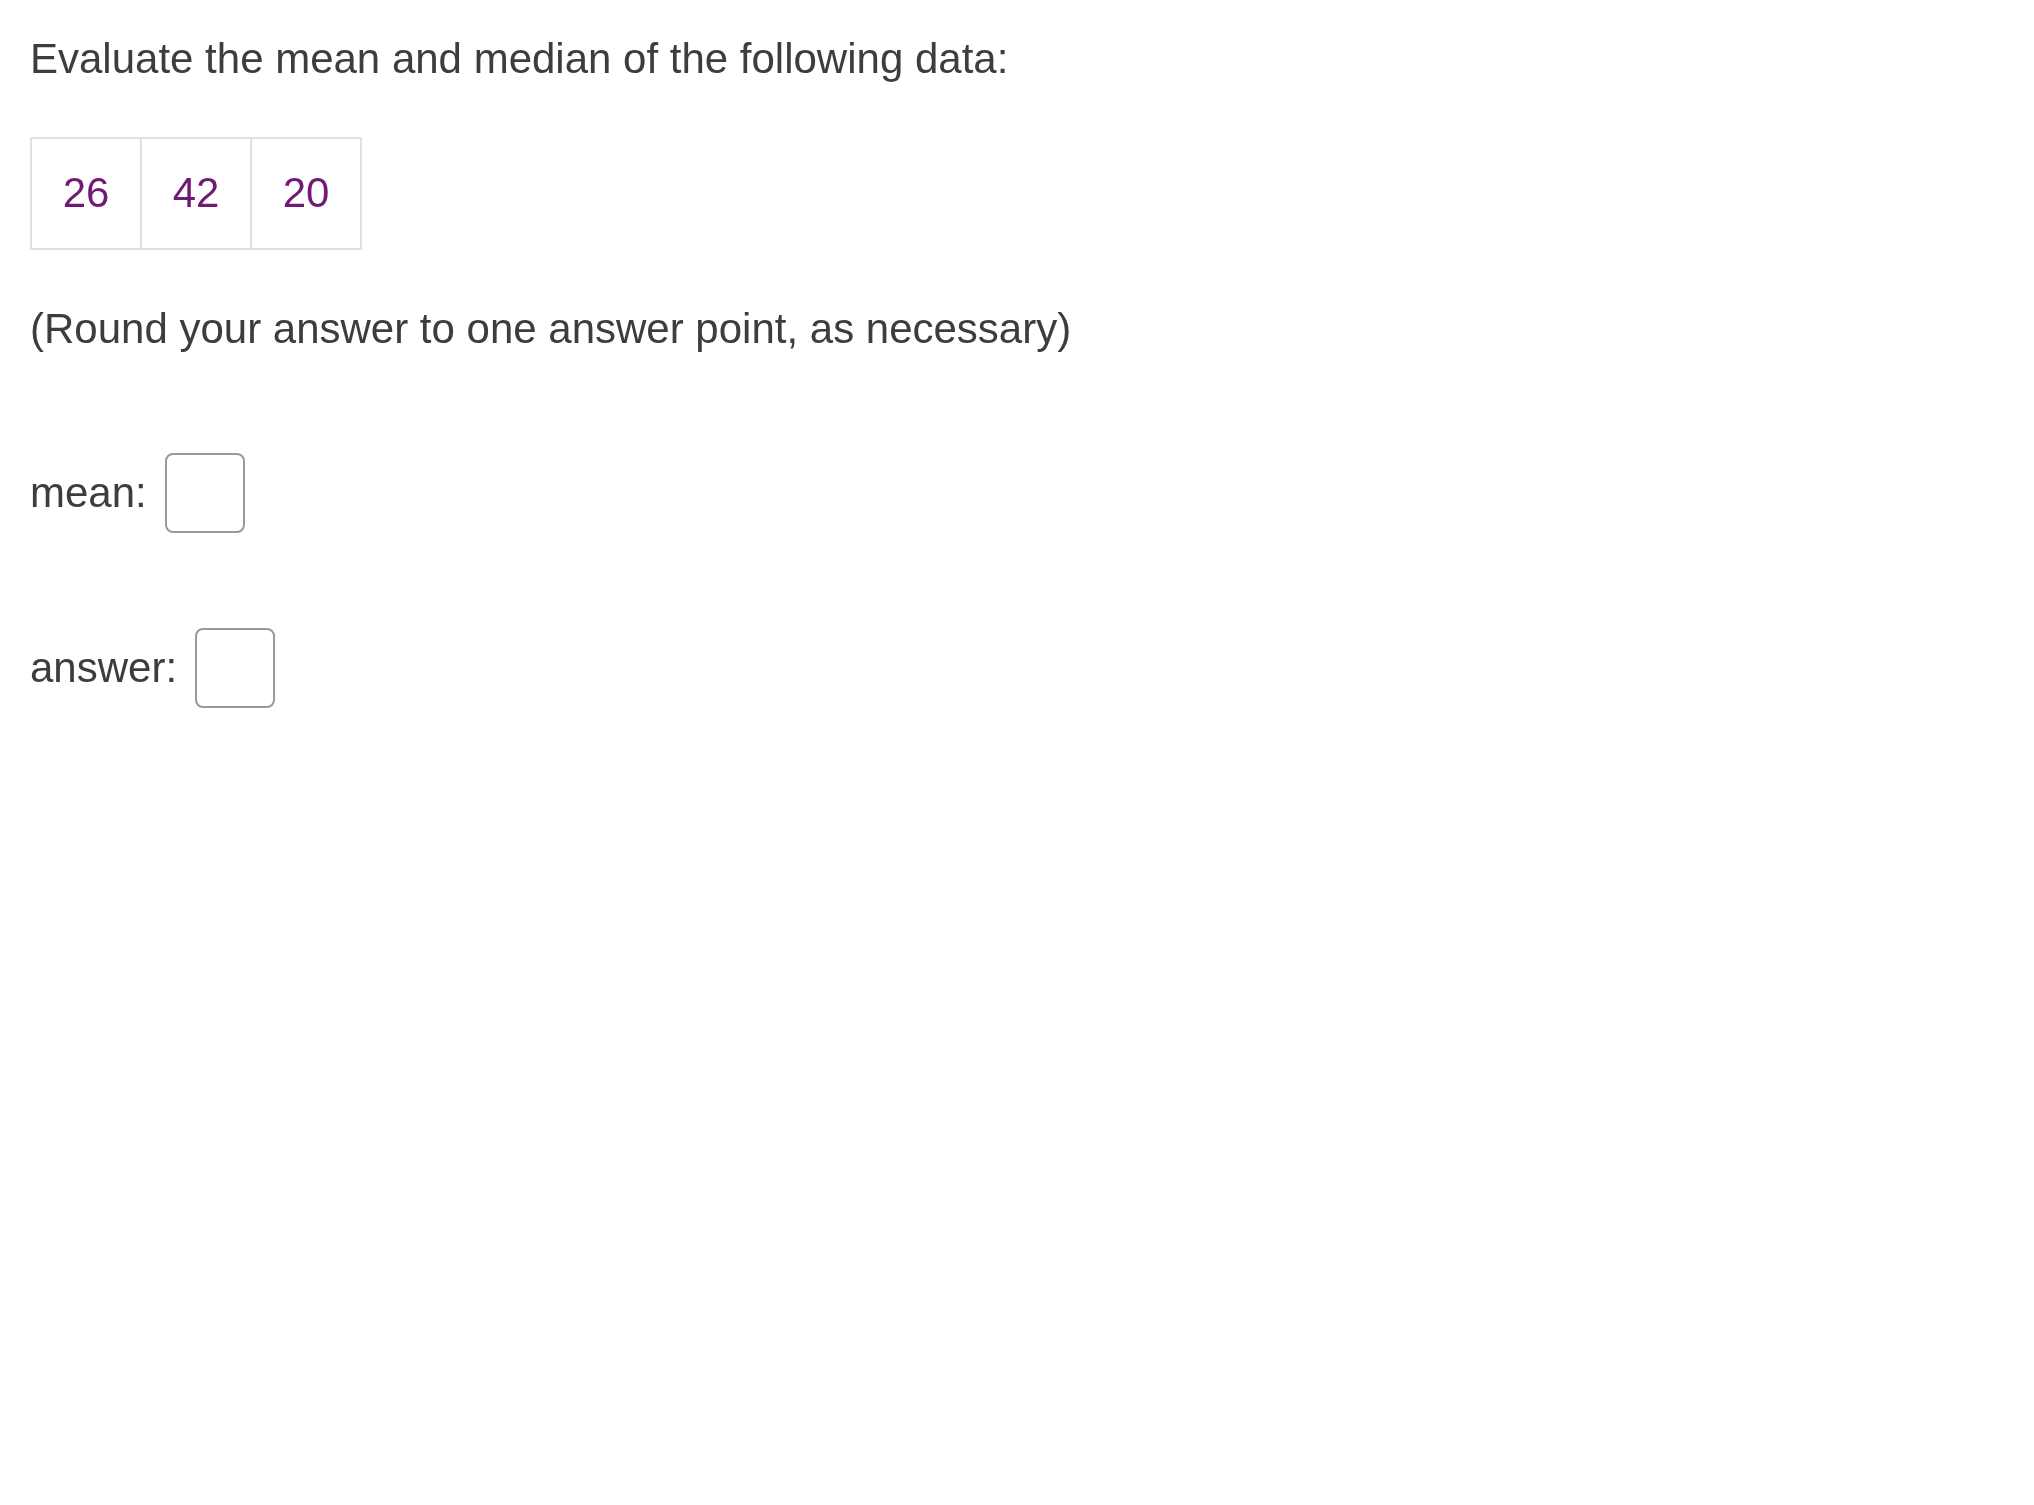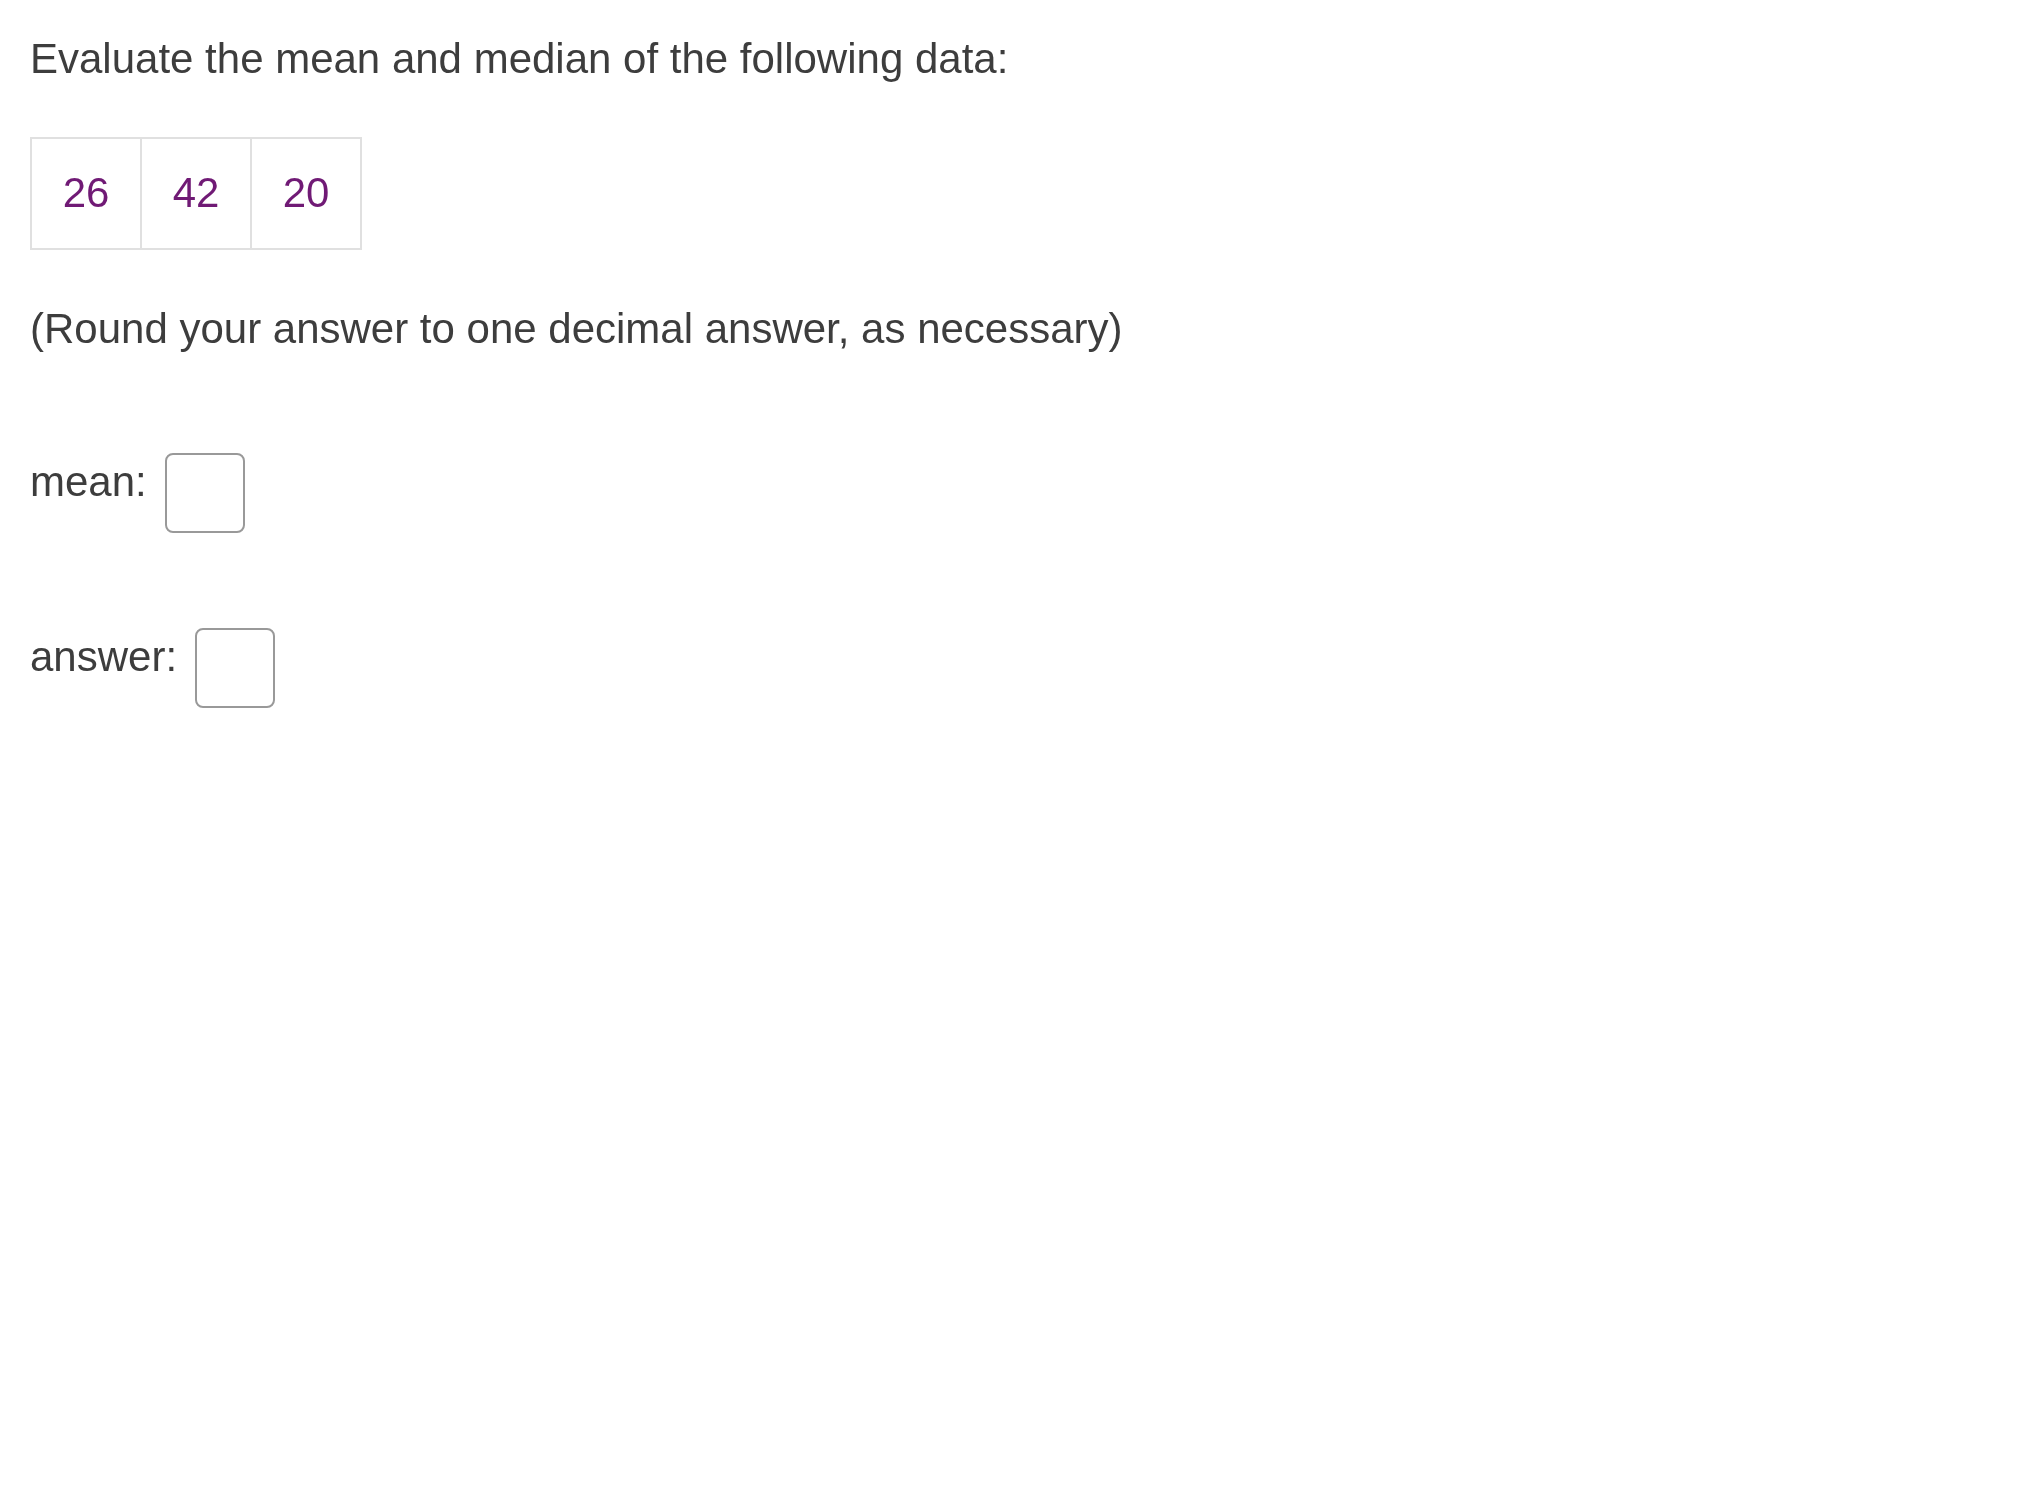--- a/index.html
+++ b/index.html
@@ -28,20 +28,21 @@
       text-align: center;
       font-size: 42px;
       color: #701a75;
       min-width: 110px;
     }
     .rounding-note {
       margin-bottom: 95px;
     }
     .answer-row {
       display: flex;
+      align-items: center;
       margin-bottom: 95px;
       gap: 18px;
     }
     .answer-label {
       font-size: 42px;
       color: #3d3d3d;
     }
     .answer-input {
       width: 80px;
       height: 80px;
@@ -60,21 +61,21 @@
 <table class="data-table">
   <tbody>
       <tr>
     <td>26</td>
     <td>42</td>
     <td>20</td>
   </tr>
 </tbody>
   </table>
 
-<div class="rounding-note">(Round your answer to one decimal answer, as necessary)</div>
+<div class="rounding-note">(Round your answer to one answer point, as necessary)</div>
 
 <div class="answer-row">
   <span class="answer-label">mean:</span>
   <input type="text" class="answer-input" value="" style="">
 </div>
 
 <div class="answer-row">
   <span class="answer-label">answer:</span>
   <input type="text" class="answer-input" value="" style="">
 </div>

